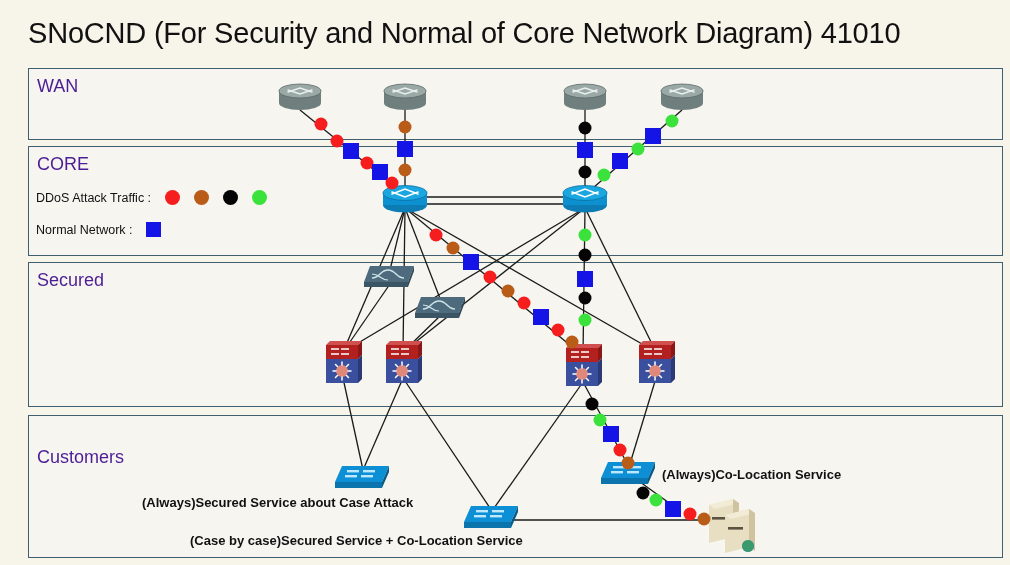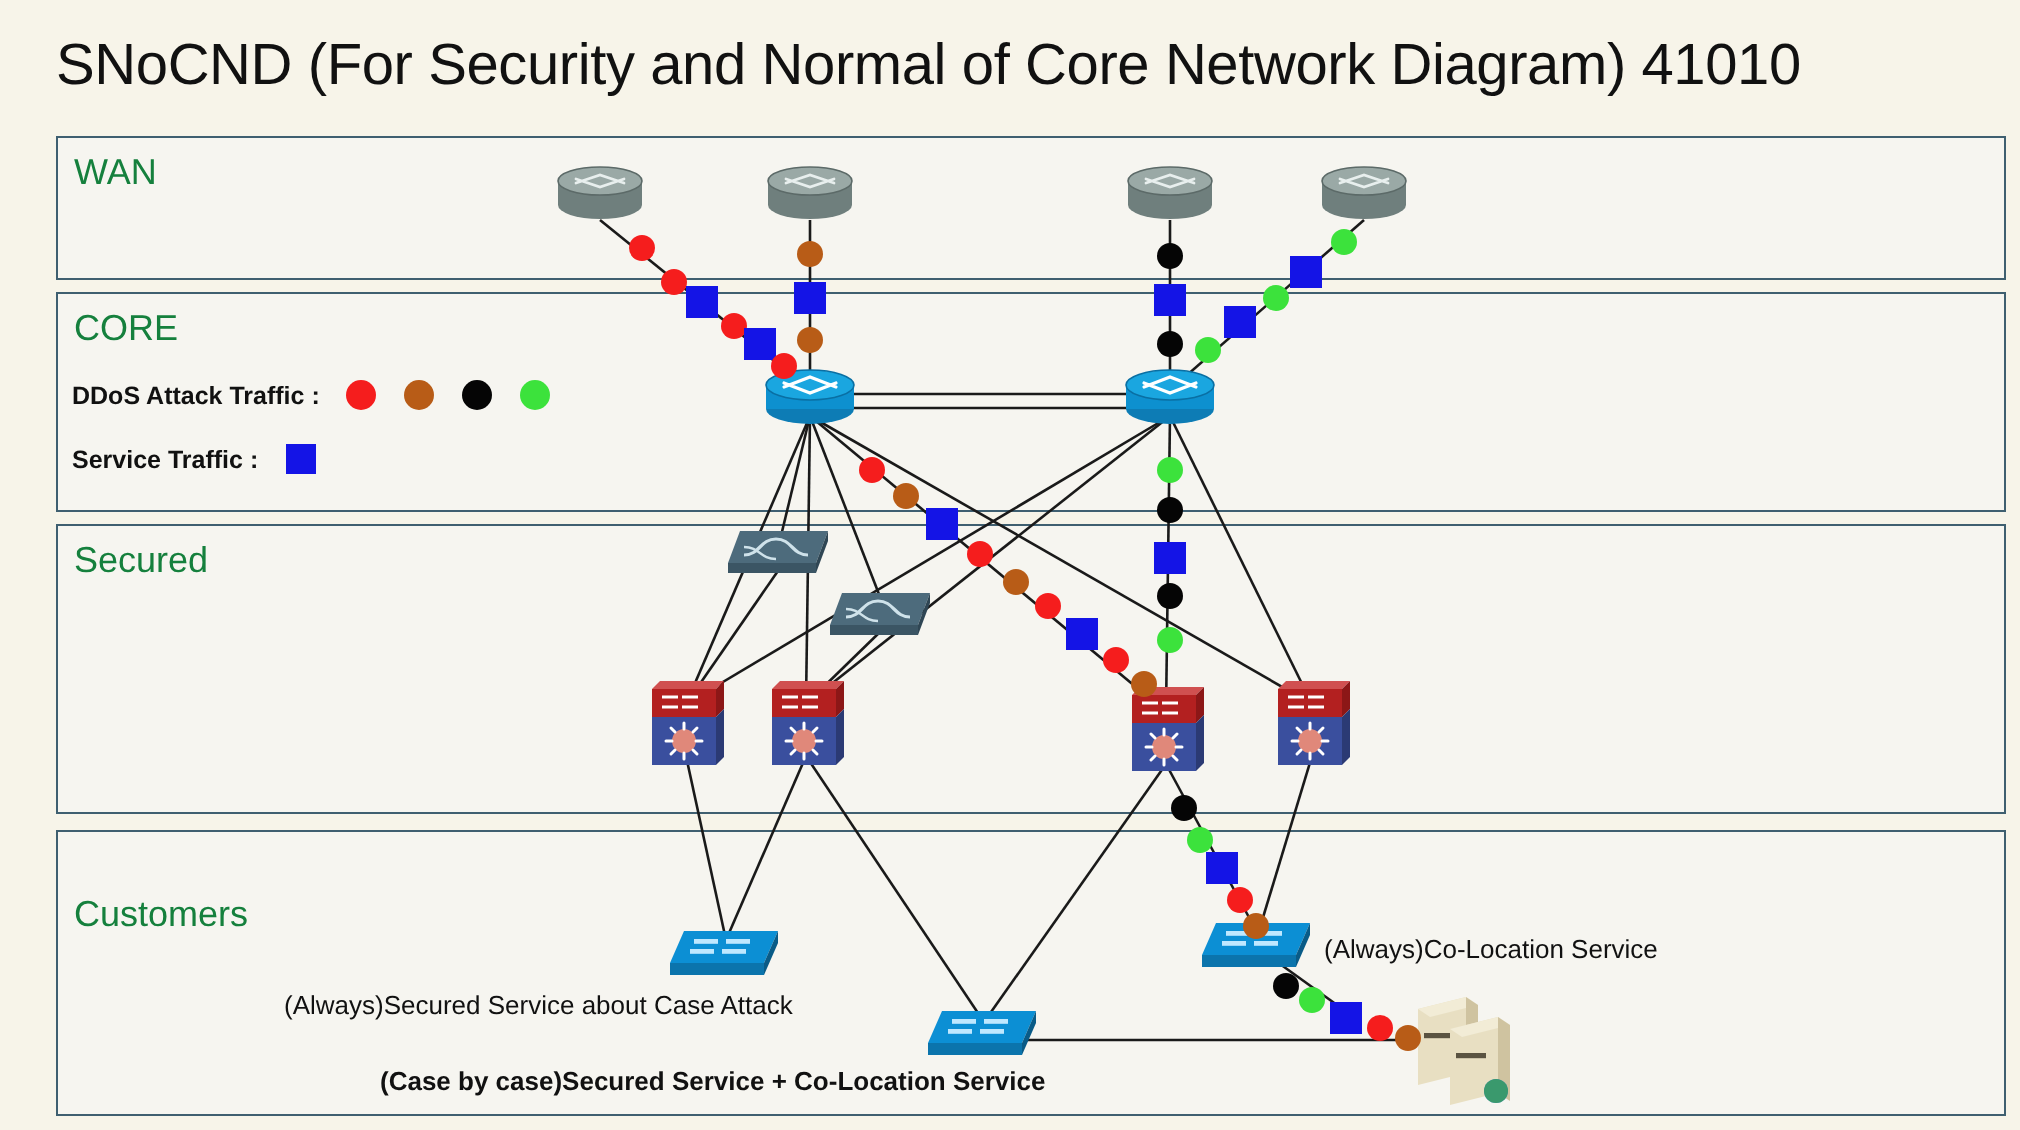--- a/index.html
+++ b/index.html
@@ -20,39 +20,39 @@
   }
 
   .zone{
     position:absolute;
     background:#f6f5f0;
     border:1px solid #3f5f70;
     box-sizing:border-box;
   }
   .zone-label{
     position:absolute;
-    font-size:18px;color:#15803d;
+    font-size:18px;color:#4c1d95;
     white-space:nowrap;
   }
 
-  .legend-row{position:absolute;white-space:nowrap;font-size:12.5px;color:#111;font-weight:bold;}
+  .legend-row{position:absolute;white-space:nowrap;font-size:12.5px;color:#111;}
   .legend-text{display:inline-block;vertical-align:middle;}
   .lg-dot{display:inline-block;width:15px;height:15px;border-radius:50%;vertical-align:middle;}
   .lg-sq{display:inline-block;width:15px;height:15px;vertical-align:middle;}
 
   svg.links{position:absolute;left:0;top:0;width:1010px;height:565px;pointer-events:none;}
 
   .node{position:absolute;transform:translate(-50%,-50%);}
 
   .marker{position:absolute;transform:translate(-50%,-50%);}
   .m-dot{width:13px;height:13px;border-radius:50%;}
   .m-sq{width:16px;height:16px;}
 
   .caption{position:absolute;font-size:13px;color:#111;white-space:nowrap;font-weight:bold;}
-  .caption.plain{font-weight:normal;}
+  .caption.plain{font-weight:bold;}
 </style>
 </head>
 <body>
 
 <div id="page">
 
   <div class="title">SNoCND (For Security and Normal of Core Network Diagram) 41010</div>
 
   <div id="zones">
       <div class="zone" style="left: 28px; top: 68px; width: 975px; height: 72px; border-color: rgb(63, 95, 112); background: rgb(246, 245, 240);"></div>
@@ -63,21 +63,21 @@
       <div class="zone-label" style="left: 37px; top: 270px;">Secured</div>
       <div class="zone" style="left: 28px; top: 415px; width: 975px; height: 143px; border-color: rgb(63, 95, 112); background: rgb(246, 245, 240);"></div>
       <div class="zone-label" style="left: 37px; top: 447px;">Customers</div>
     </div>
 
   <div class="legend-row" id="legend-ddos" style="left:36px;top:190px;">
     <span class="legend-text">DDoS Attack Traffic :</span>
     <span id="legend-ddos-swatches"><span class="lg-dot" style="background: rgb(245, 29, 29); margin-left: 10px;"></span><span class="lg-dot" style="background: rgb(184, 92, 23); margin-left: 14px;"></span><span class="lg-dot" style="background: rgb(5, 5, 5); margin-left: 14px;"></span><span class="lg-dot" style="background: rgb(60, 226, 60); margin-left: 14px;"></span></span>
   </div>
   <div class="legend-row" id="legend-normal" style="left:36px;top:222px;">
-    <span class="legend-text">Service Traffic :</span>
+    <span class="legend-text">Normal Network :</span>
     <span id="legend-normal-swatch"><span class="lg-sq" style="background: rgb(20, 20, 230); margin-left: 10px;"></span></span>
   </div>
 
   <svg class="links" id="links-svg" viewBox="0 0 1010 565">
       <line x1="300" y1="110" x2="405" y2="195" stroke="#1a1a1a" stroke-width="1.3"></line>
       <line x1="405" y1="110" x2="405" y2="192" stroke="#1a1a1a" stroke-width="1.3"></line>
       <line x1="585" y1="110" x2="585" y2="192" stroke="#1a1a1a" stroke-width="1.3"></line>
       <line x1="682" y1="110" x2="585" y2="195" stroke="#1a1a1a" stroke-width="1.3"></line>
       <line x1="412" y1="197" x2="578" y2="197" stroke="#1a1a1a" stroke-width="1.3"></line>
       <line x1="412" y1="204" x2="578" y2="204" stroke="#1a1a1a" stroke-width="1.3"></line>

